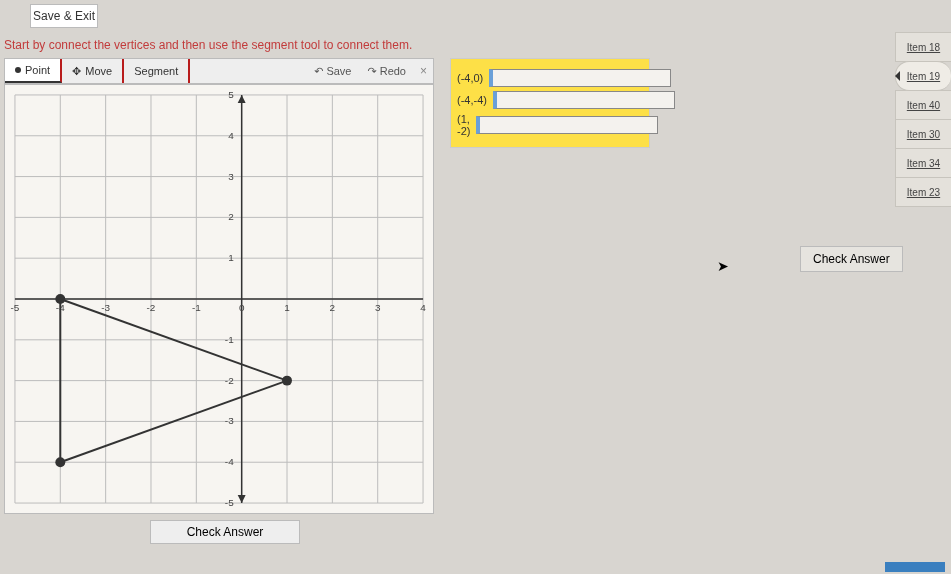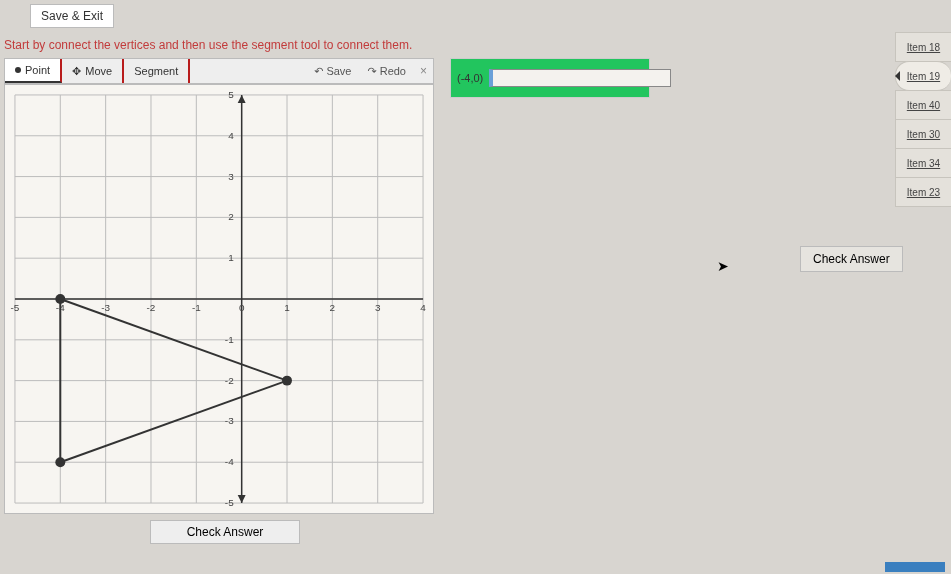--- a/index.html
+++ b/index.html
@@ -11,21 +11,21 @@
     position: relative;
     overflow: hidden;
     font-size: 12px;
     color: #333;
   }
   .save-exit {
     position: absolute;
     top: 4px; left: 30px;
     background: #fff;
     border: 1px solid #bbb;
-    padding: 4px 10px;
+    padding: 4px 2px;
     font-size: 12px;
     color: #333;
     cursor: pointer;
   }
   .instruction {
     position: absolute;
     top: 38px; left: 4px;
     color: #c23b3b;
     font-size: 12px;
   }
@@ -85,21 +85,21 @@
     background: #eee;
     border: 1px solid #bbb;
     font-size: 12px;
     cursor: pointer;
   }
 
   .answers {
     position: absolute;
     top: 58px; left: 450px;
     width: 200px;
-    background: #22c55e;
+    background: #fde047;
     border: 1px solid #ccc;
     padding: 6px;
   }
   .ans-row {
     display: flex;
     align-items: center;
     gap: 6px;
     margin: 4px 0;
   }
   .ans-label { width: 44px; font-size: 11px; }
@@ -257,20 +257,28 @@
     </svg>
 </div>
 
 <button class="check-below">Check Answer</button>
 
 <div class="answers" id="answers-panel">
     <div class="ans-row">
       <div class="ans-label">(-4,0)</div>
       <input class="ans-input" style="">
     </div>
+    <div class="ans-row">
+      <div class="ans-label">(-4,-4)</div>
+      <input class="ans-input" style="">
+    </div>
+    <div class="ans-row">
+      <div class="ans-label">(1, -2)</div>
+      <input class="ans-input" style="">
+    </div>
   </div>
 
 <span class="cursor-arrow">➤</span>
 
 <button class="check-right">Check Answer</button>
 
 <div class="item-list" id="item-list">
     <div class="item">Item 18</div>
     <div class="item active">Item 19</div>
     <div class="item">Item 40</div>

